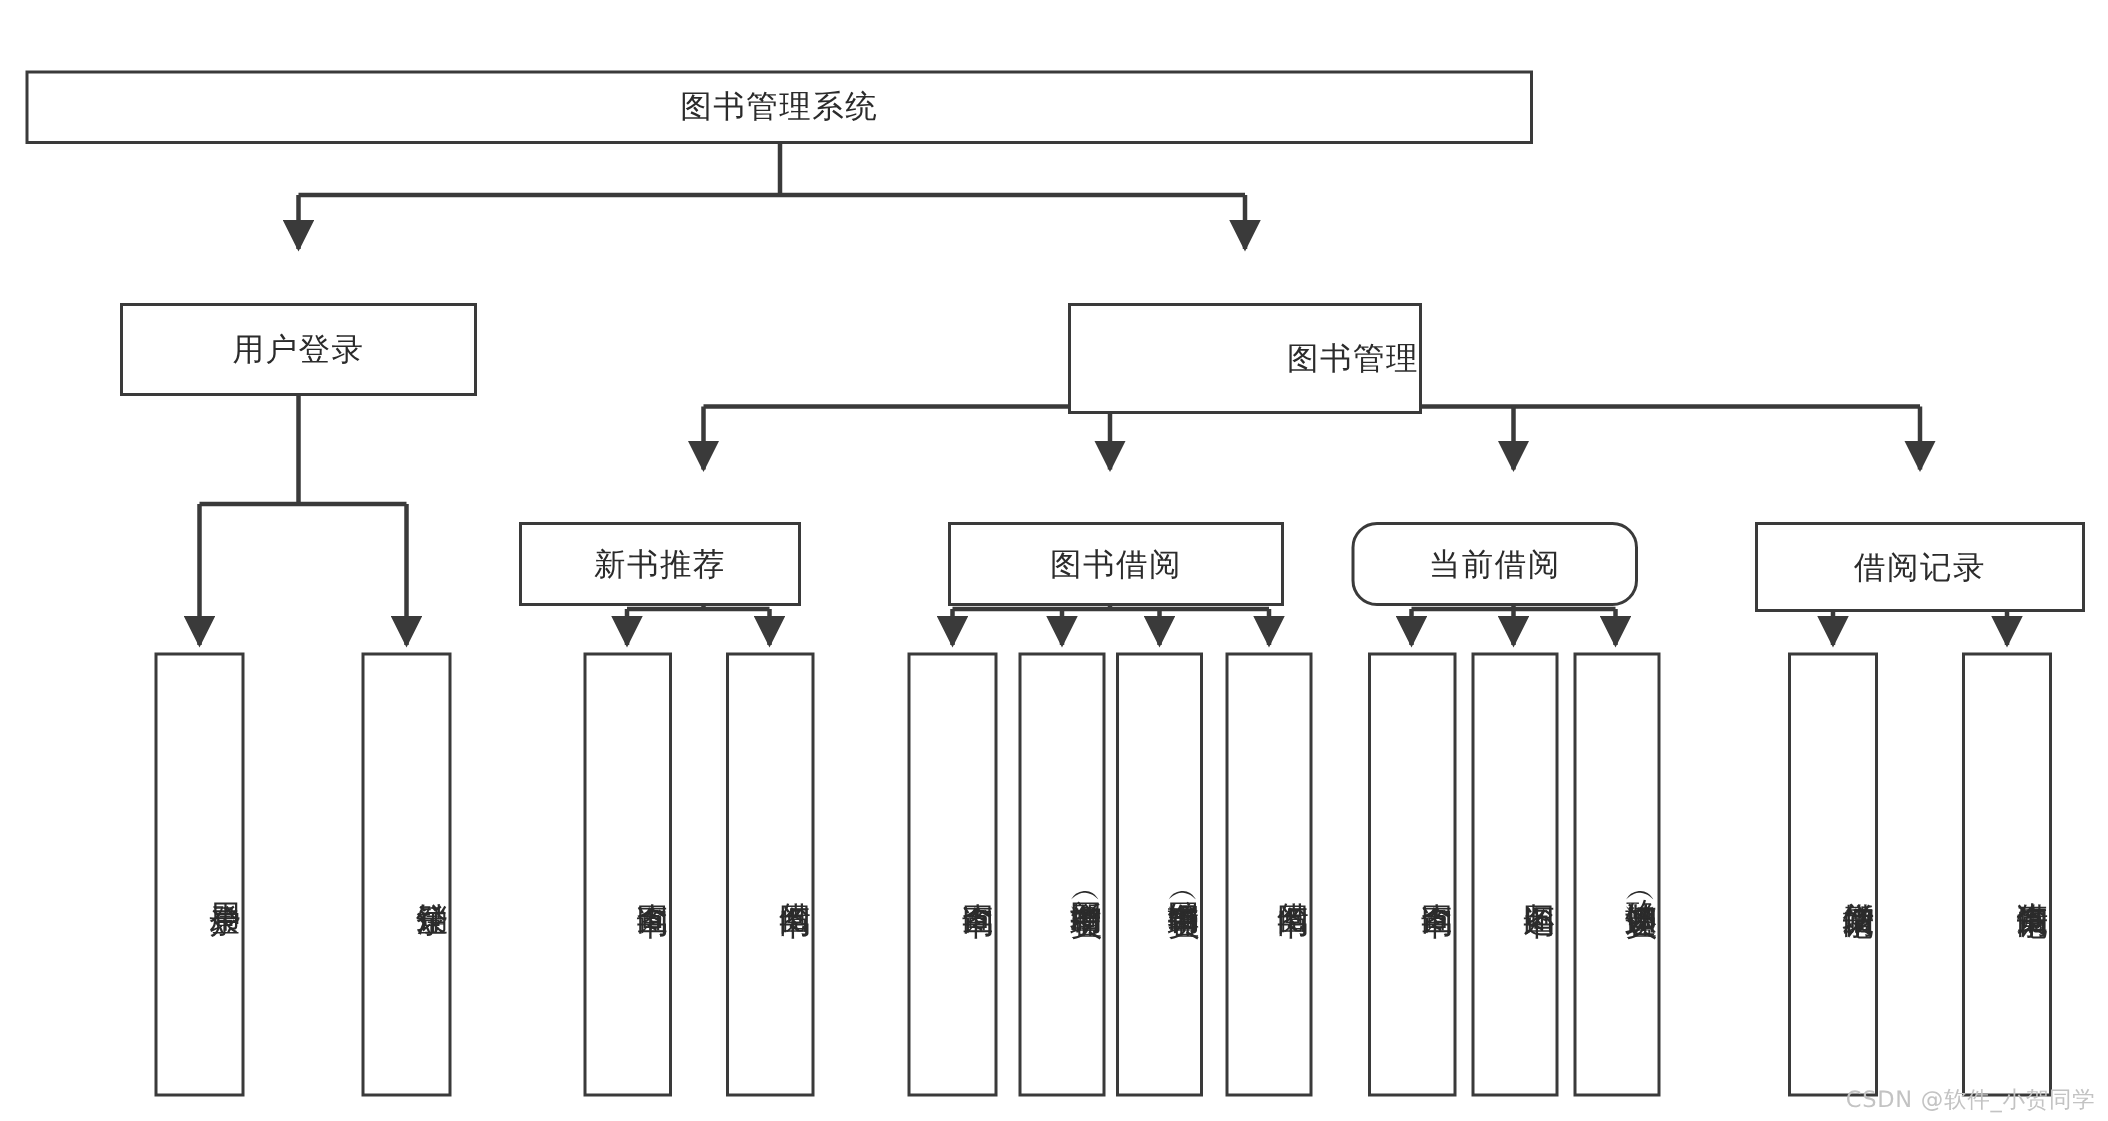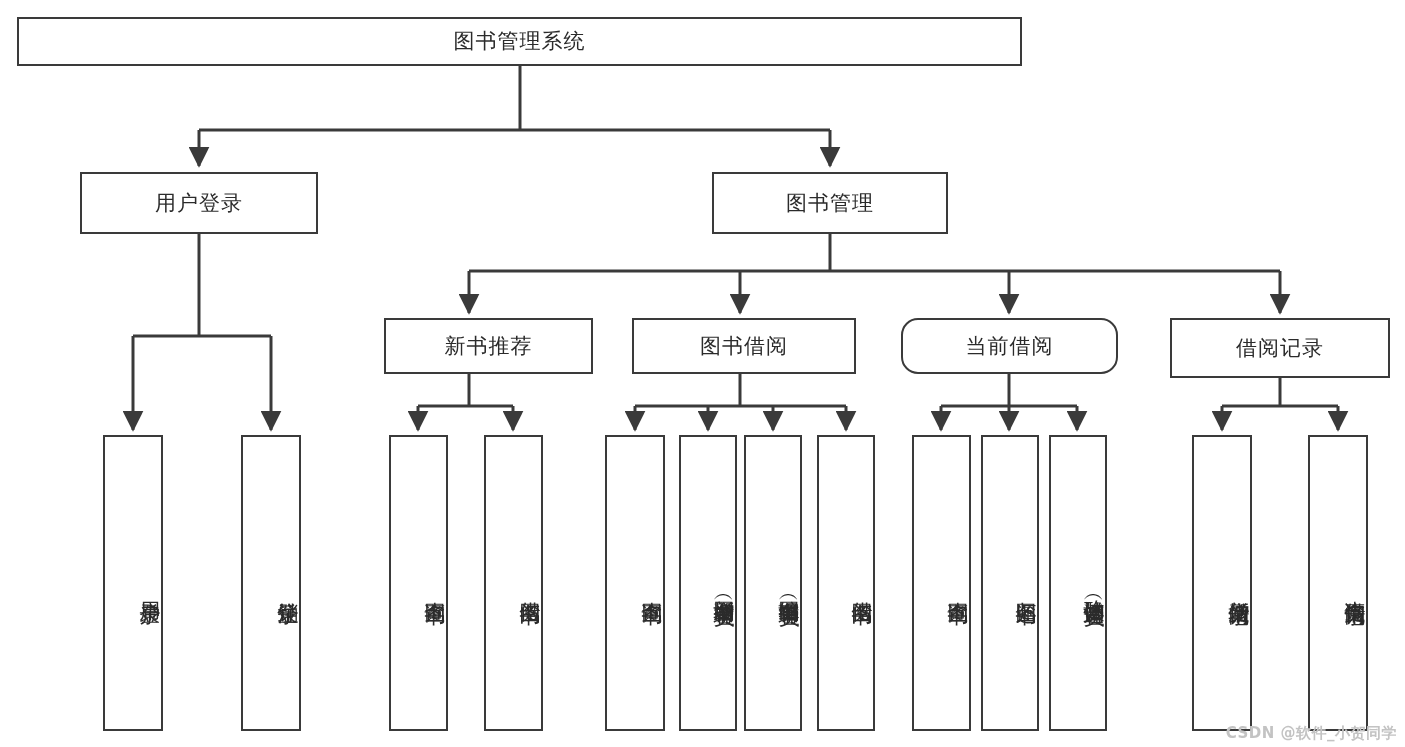--- a/index.html
+++ b/index.html
@@ -33,20 +33,21 @@
     display: flex;
     align-items: center;
     justify-content: center;
     text-align: center;
     z-index: 2;
   }
   .node.horiz {
     font-size: 21px;
     line-height: 1.25;
     letter-spacing: 1px;
+    margin-top: 30px;
   }
   .node.vert {
     font-size: 21px;
     line-height: 1.12;
     letter-spacing: 1px;
     writing-mode: vertical-rl;
     text-orientation: upright;
     align-items: flex-start;
     justify-content: center;
     padding-top: 8px;
@@ -58,21 +59,20 @@
   }
   .watermark {
     position: absolute;
     right: 8px;
     bottom: 4px;
     font-size: 15px;
     color: #c3c3c3;
     letter-spacing: 0.5px;
     z-index: 5;
     white-space: nowrap;
-    font-weight: bold;
   }
 </style>
 </head>
 <body>
 
 <div id="canvas">
 
   <svg id="edges" viewBox="0 0 1405 747" xmlns="http://www.w3.org/2000/svg">
     <defs>
       <marker id="arrow" viewBox="0 0 10 10" refX="9.2" refY="5" markerWidth="7" markerHeight="7" orient="auto-start-reverse">
@@ -125,31 +125,31 @@
     </g>
   </svg>
 
   <div class="node horiz" style="left:17px; top:17px; width:1005px; height:49px;">
     <span>图书管理系统</span>
   </div>
 
   <div class="node horiz" style="left:80px; top:172px; width:238px; height:62px;">
     <span>用户登录</span>
   </div>
-  <div class="node horiz" style="left:712px; top:172px; width:236px; height:62px;">
+  <div class="node horiz" style="left:712px; top:172px; width:236px; height:74px;justify-content:flex-end;">
     <span>图书管理</span>
   </div>
 
-  <div class="node horiz" style="left:384px; top:318px; width:209px; height:56px;">
+  <div class="node horiz" style="left:346px; top:318px; width:188px; height:56px;">
     <span>新书推荐</span>
   </div>
   <div class="node horiz" style="left:632px; top:318px; width:224px; height:56px;">
     <span>图书借阅</span>
   </div>
-  <div class="node horiz" style="left:901px; top:318px; width:217px; height:56px;border-radius:17px;">
+  <div class="node horiz" style="left:901px; top:318px; width:191px; height:56px;border-radius:17px;">
     <span>当前借阅</span>
   </div>
   <div class="node horiz" style="left:1170px; top:318px; width:220px; height:60px;">
     <span>借阅记录</span>
   </div>
 
   <div class="node vert" style="left:103px; top:435px; width:60px; height:296px;">
     <span class="vtext">用户登录</span>
   </div>
   <div class="node vert" style="left:241px; top:435px; width:60px; height:296px;">

